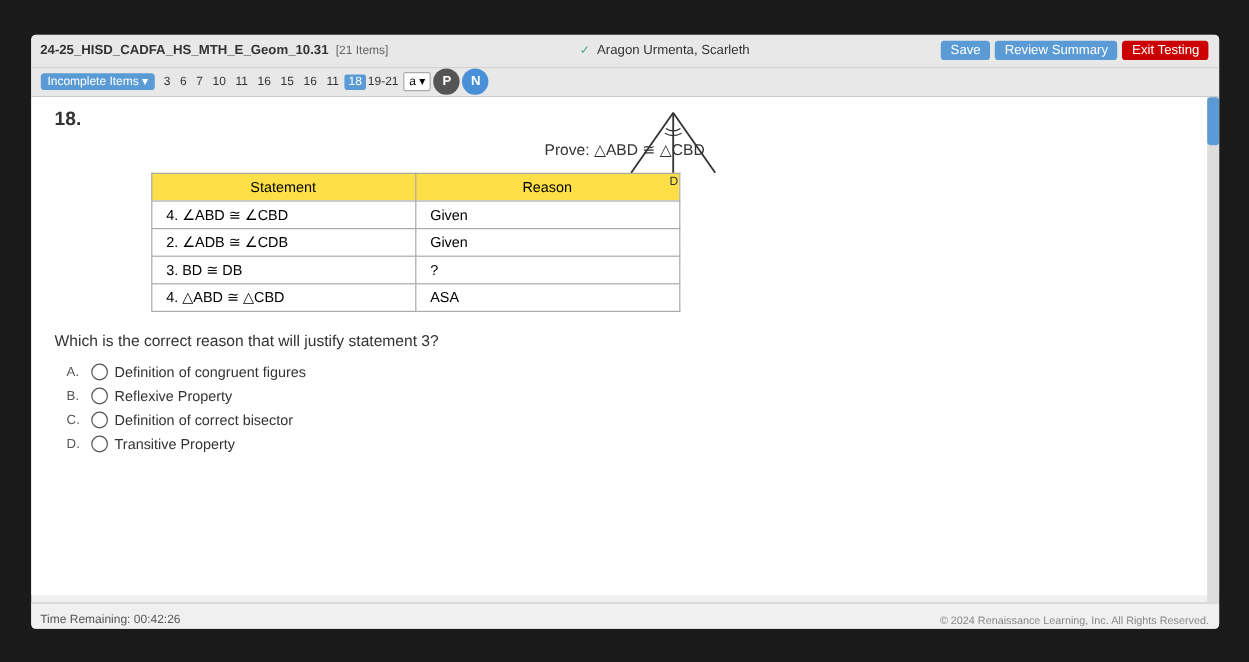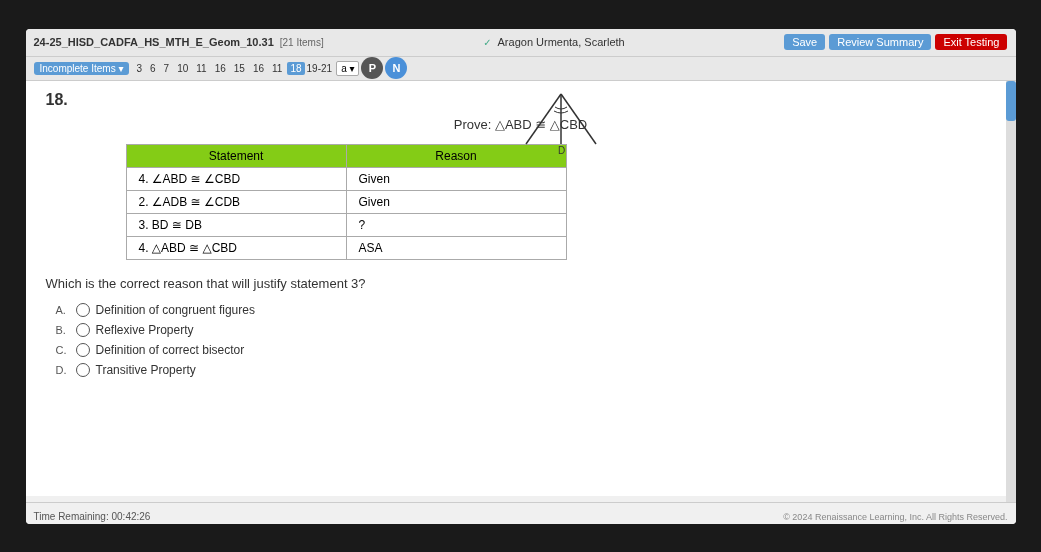--- a/index.html
+++ b/index.html
@@ -206,21 +206,21 @@
     }
     
     .proof-table {
       border-collapse: collapse;
       margin-left: 80px;
       margin-bottom: 16px;
     }
     .proof-table th {
       border: 1px solid #aaa;
       padding: 4px 16px;
-      background: #84cc16;
+      background: #fde047;
       font-size: 12px;
       font-weight: normal;
       text-align: center;
       min-width: 220px;
     }
     .proof-table td {
       border: 1px solid #aaa;
       padding: 4px 12px;
       font-size: 12px;
       background: white;

